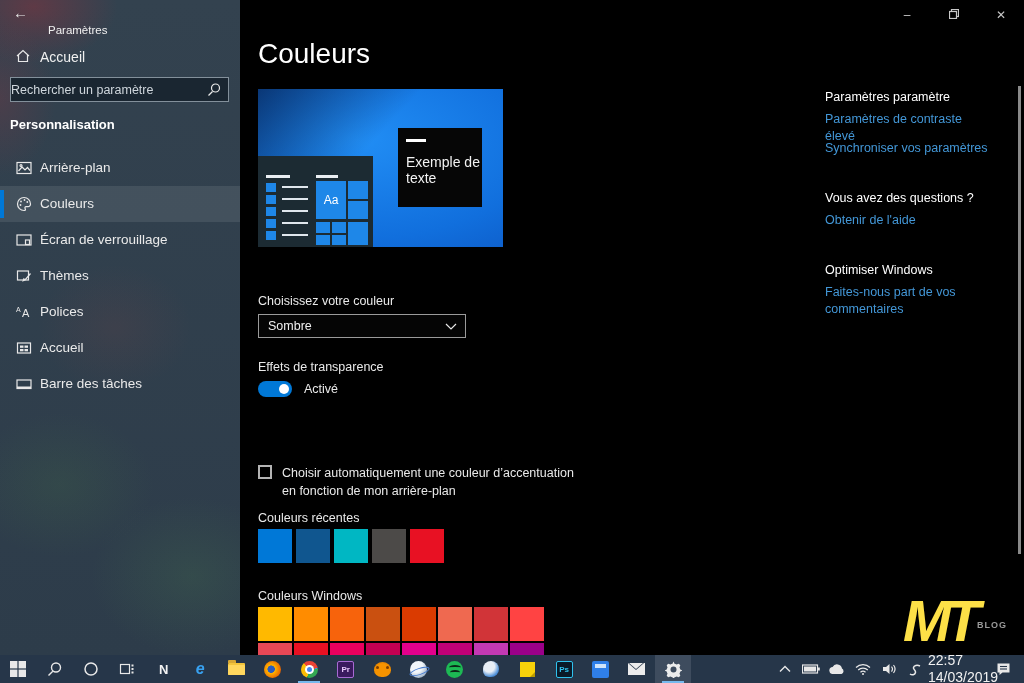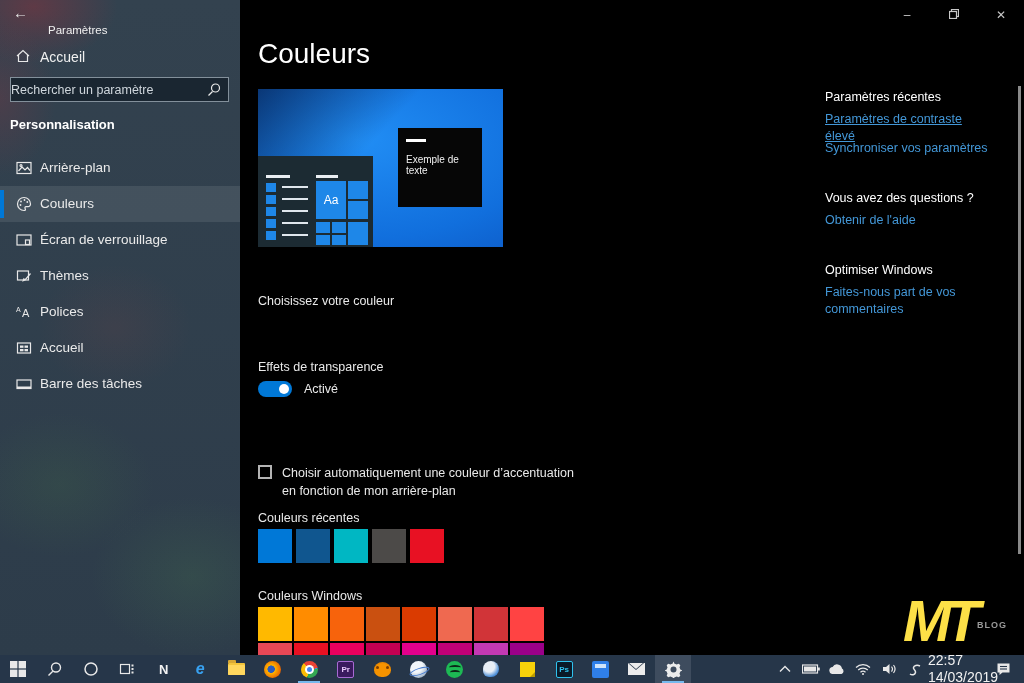--- a/index.html
+++ b/index.html
@@ -55,21 +55,21 @@
   .rail-dash { position:absolute; left:8px; top:19px; width:24px; height:3px; background:#e9eef2; }
   .rail-row { position:absolute; left:8px; width:42px; height:9px; }
   .rail-row .sq { position:absolute; left:0; top:0; width:10px; height:9px; background:#1e87e8; }
   .rail-row .ln { position:absolute; left:16px; top:3px; width:26px; height:2px; background:#dfe6ec; }
   .tile-dash { position:absolute; left:58px; top:19px; width:22px; height:3px; background:#e9eef2; }
   .tile { position:absolute; background:#1e87e8; }
   .tile.aa { left:58px; top:25px; width:30px; height:38px; color:#fff; font-size:12px;
     display:flex; align-items:center; justify-content:center; }
   .samplewin { position:absolute; left:140px; top:39px; width:84px; height:79px; background:#060606; }
   .samplewin .dash { position:absolute; left:8px; top:11px; width:20px; height:3px; background:#fff; }
-  .samplewin .txt { position:absolute; left:8px; top:26px; color:#f2f2f2; font-size:10px; }
+  .samplewin .txt { position:absolute; left:8px; top:26px; color:#f2f2f2; font-size:14px; }
 
   .field-label { position:absolute; color:#e9e9e9; font-size:12.5px; }
   #dropdown { position:absolute; left:18px; top:314px; width:208px; height:24px; background:#050505;
     border:1px solid #9a9a9a; color:#f0f0f0; font-size:12.5px; }
   #dropdown .val { position:absolute; left:9px; top:4px; }
   #dropdown svg { position:absolute; right:8px; top:8px; }
 
   #toggle { position:absolute; left:18px; top:381px; width:34px; height:16px; border-radius:8px;
     background:#0078D7; }
   #toggle .knob { position:absolute; right:3px; top:3px; width:10px; height:10px; border-radius:50%; background:#fff; }
@@ -200,20 +200,26 @@
         <div class="tile" style="left:74px; top:79px; width:14px; height:10px;"></div>
         <div class="tile" style="left:90px; top:66px; width:20px; height:23px;"></div>
       </div>
       <div class="samplewin">
         <div class="dash"></div>
         <div class="txt">Exemple de texte</div>
       </div>
     </div>
 
     <div class="field-label" style="left:18px; top:294px;">Choisissez votre couleur</div>
+    <div id="dropdown">
+      <span class="val">Sombre</span>
+      <svg width="12" height="8" viewBox="0 0 12 8">
+        <polyline points="1,1 6,6 11,1" class="st"></polyline>
+      </svg>
+    </div>
 
     <div class="field-label" style="left:18px; top:360px;">Effets de transparence</div>
     <div id="toggle">
         <div class="knob"></div>
       </div>
     <div class="toggle-state">Activé</div>
 
     <div id="autocheck"></div>
     <div class="check-label">Choisir automatiquement une couleur d’accentuation en fonction de mon arrière-plan</div>
 
@@ -241,22 +247,22 @@
         <div class="swatch" style="background: rgb(231, 72, 86);"></div>
         <div class="swatch" style="background: rgb(232, 17, 35);"></div>
         <div class="swatch" style="background: rgb(234, 0, 94);"></div>
         <div class="swatch" style="background: rgb(195, 0, 82);"></div>
         <div class="swatch" style="background: rgb(227, 0, 140);"></div>
         <div class="swatch" style="background: rgb(191, 0, 119);"></div>
         <div class="swatch" style="background: rgb(194, 57, 179);"></div>
         <div class="swatch" style="background: rgb(154, 0, 137);"></div>
       </div>
 
-    <div class="rcol-head" style="top:90px;">Paramètres récentes</div>
-    <div class="rcol-link" style="top:111px;text-decoration:underline;">Paramètres de contraste élevé</div>
+    <div class="rcol-head" style="top:90px;">Paramètres paramètre</div>
+    <div class="rcol-link" style="top:111px;">Paramètres de contraste élevé</div>
     <div class="rcol-link" style="top:140px;">Synchroniser vos paramètres</div>
     <div class="rcol-head" style="top:191px;text-align:center;">Vous avez des questions ?</div>
     <div class="rcol-link" style="top:212px;">Obtenir de l'aide</div>
     <div class="rcol-head" style="top:263px;">Optimiser Windows</div>
     <div class="rcol-link" style="top:284px;">Faites-nous part de vos commentaires</div>
   </div>
 
   <div id="winctl">
     <div class="wbtn min">–</div>
     <div class="wbtn max">

